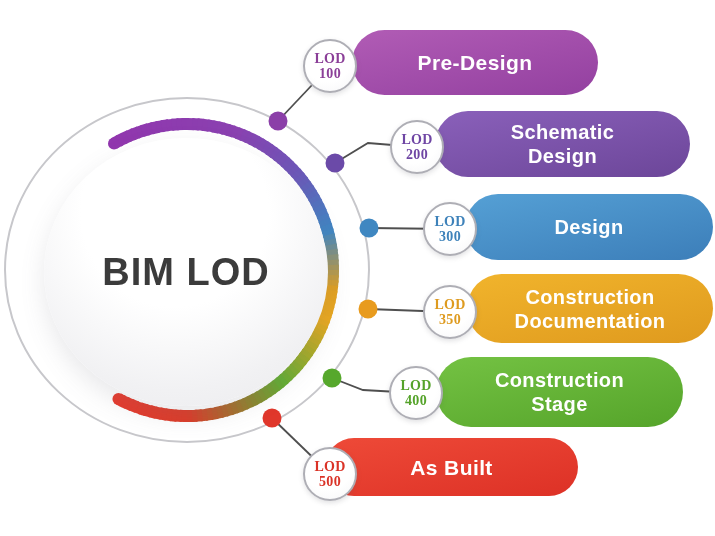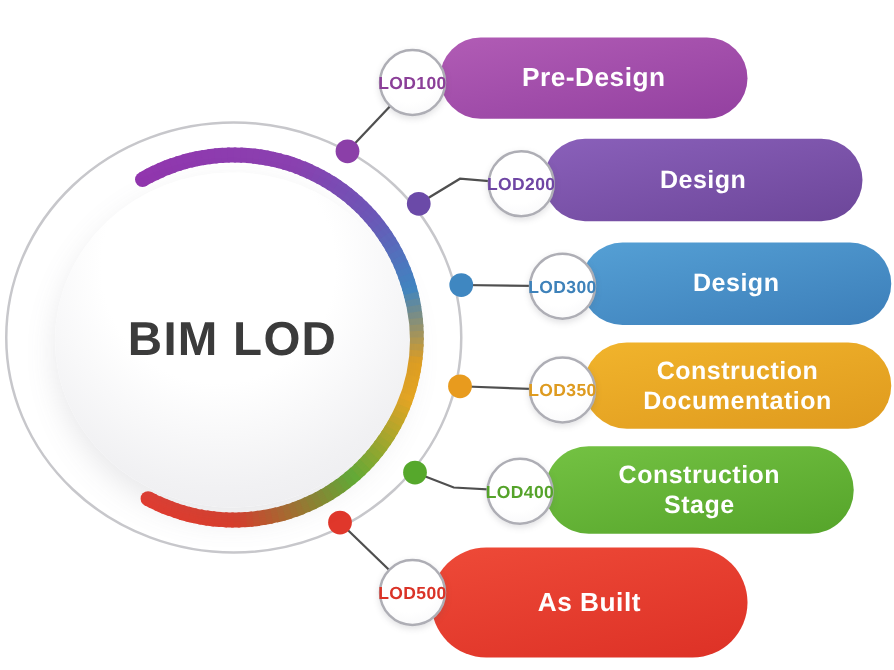--- a/index.html
+++ b/index.html
@@ -25,22 +25,23 @@
     position:absolute;border-radius:999px;
     display:flex;flex-direction:column;align-items:center;justify-content:center;
     color:#ffffff;text-align:left;
   }
   .pill-line{font-size:20px;font-weight:700;line-height:24px;letter-spacing:0.4px;}
   .pill.one .pill-line{font-size:21px;line-height:25px;}
   .badge{
     position:absolute;border-radius:50%;
     background:radial-gradient(circle at 45% 35%, #ffffff 55%, #f5f5f7 100%);
     border:2px solid #aeaeb5;box-shadow:0 2px 5px rgba(90,90,100,0.18);
-    display:flex;flex-direction:row;align-items:center;justify-content:center;
+    display:flex;flex-direction:column;align-items:center;justify-content:center;
     box-sizing:border-box;
+    font-family:Liberation Serif, serif;
   }
   .badge-line{font-size:14px;font-weight:700;line-height:15px;letter-spacing:0.3px;}
 </style>
 </head>
 <body>
 
 <div id="stage">
   <svg id="diagram-svg" width="715" height="536" viewBox="0 0 715 536">
       <ellipse cx="187" cy="270" rx="182" ry="172" fill="none" stroke="#c7c7cb" stroke-width="2"></ellipse>
       <g>
@@ -184,20 +185,21 @@
   </div>
   <div id="items-layer">
       <div class="pill one" style="left: 352px; top: 30px; width: 246px; height: 65px; background: linear-gradient(168deg, rgb(177, 92, 181) 0%, rgb(147, 64, 160) 100%);">
         <span class="pill-line">Pre-Design</span>
       </div>
       <div class="badge" style="left: 303px; top: 39px; width: 54px; height: 54px; color: rgb(139, 63, 152);">
         <span class="badge-line">LOD</span>
         <span class="badge-line">100</span>
       </div>
       <div class="pill" style="left: 435px; top: 111px; width: 255px; height: 66px; background: linear-gradient(168deg, rgb(138, 96, 186) 0%, rgb(108, 70, 153) 100%);">
+        <span class="pill-line">Schematic</span>
         <span class="pill-line">Design</span>
       </div>
       <div class="badge" style="left: 390px; top: 120px; width: 54px; height: 54px; color: rgb(111, 70, 164);">
         <span class="badge-line">LOD</span>
         <span class="badge-line">200</span>
       </div>
       <div class="pill" style="left: 465px; top: 194px; width: 248px; height: 66px; background: linear-gradient(168deg, rgb(85, 160, 213) 0%, rgb(60, 126, 185) 100%);">
         <span class="pill-line">Design</span>
       </div>
       <div class="badge" style="left: 423px; top: 202px; width: 54px; height: 54px; color: rgb(62, 130, 186);">
@@ -213,21 +215,21 @@
         <span class="badge-line">350</span>
       </div>
       <div class="pill" style="left: 436px; top: 357px; width: 247px; height: 70px; background: linear-gradient(168deg, rgb(116, 194, 67) 0%, rgb(85, 164, 42) 100%);">
         <span class="pill-line">Construction</span>
         <span class="pill-line">Stage</span>
       </div>
       <div class="badge" style="left: 389px; top: 366px; width: 54px; height: 54px; color: rgb(85, 163, 42);">
         <span class="badge-line">LOD</span>
         <span class="badge-line">400</span>
       </div>
-      <div class="pill one" style="left: 345px; top: 438px; width: 253px; height: 88px; background: linear-gradient(168deg, rgb(238, 74, 56) 0%, rgb(221, 49, 38) 100%);">
+      <div class="pill one" style="left: 325px; top: 438px; width: 253px; height: 58px; background: linear-gradient(168deg, rgb(238, 74, 56) 0%, rgb(221, 49, 38) 100%);">
         <span class="pill-line">As Built</span>
       </div>
       <div class="badge" style="left: 303px; top: 447px; width: 54px; height: 54px; color: rgb(218, 51, 39);">
         <span class="badge-line">LOD</span>
         <span class="badge-line">500</span>
       </div>
     </div>
 </div>
 
 </body></html>

